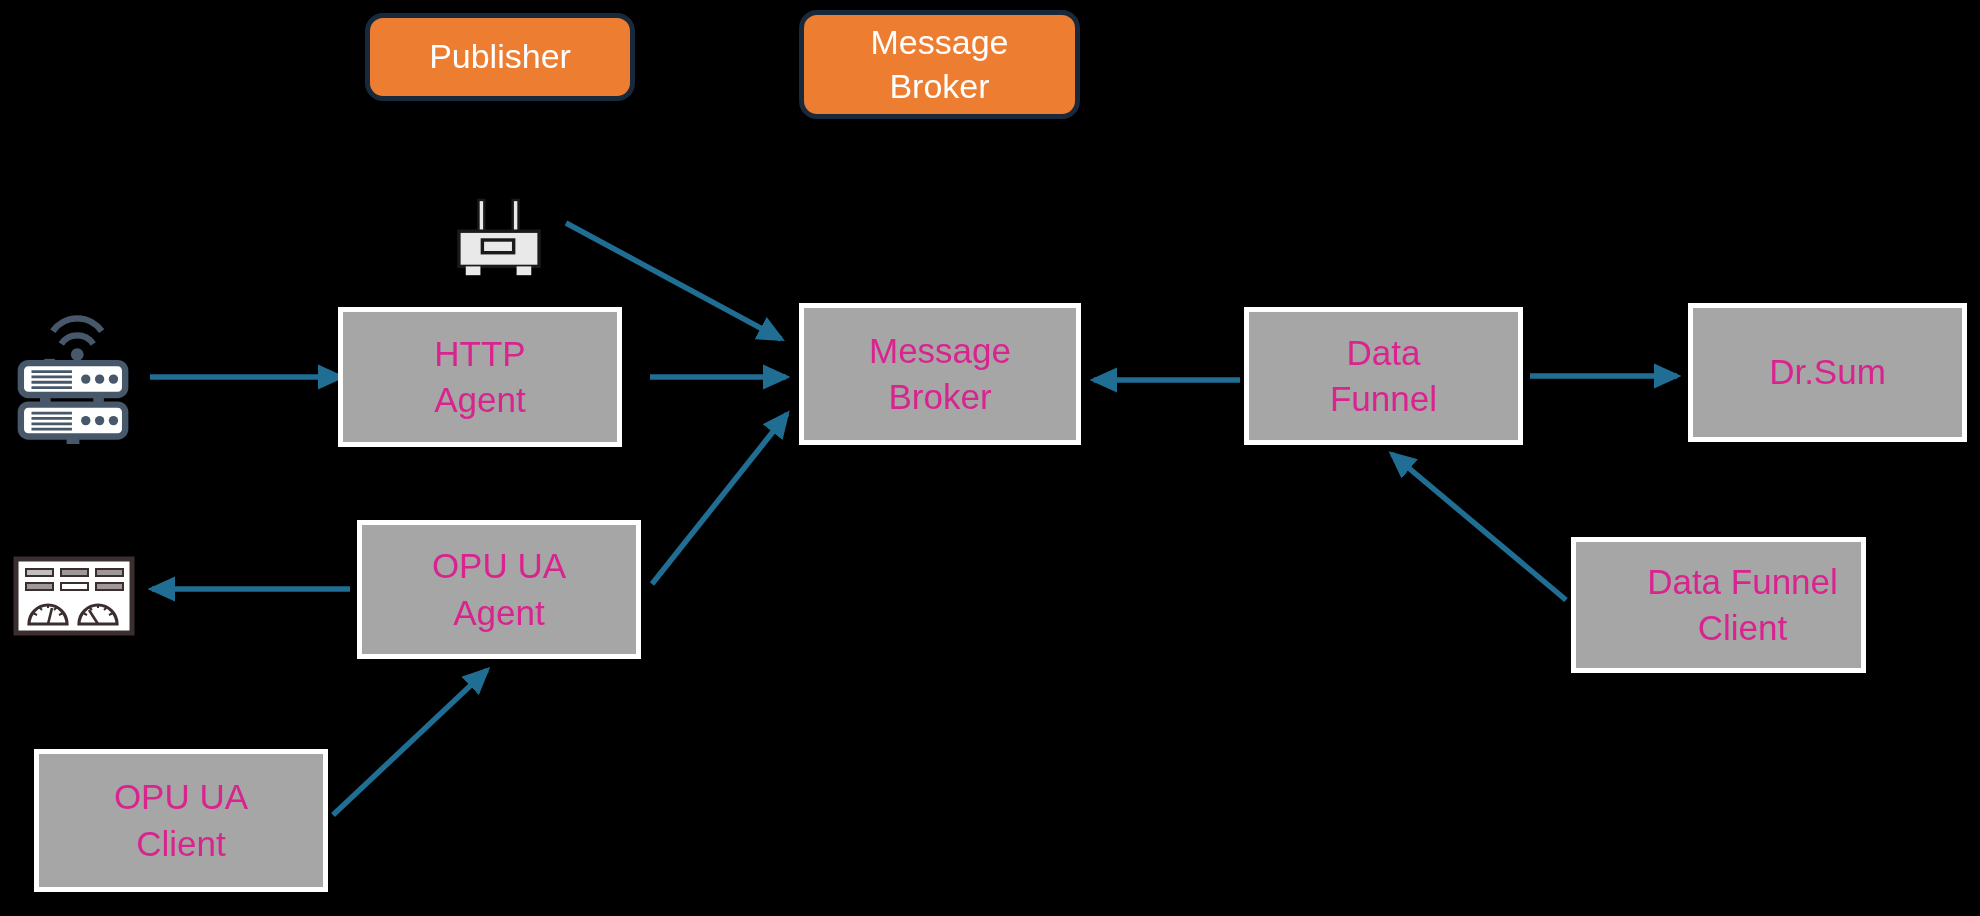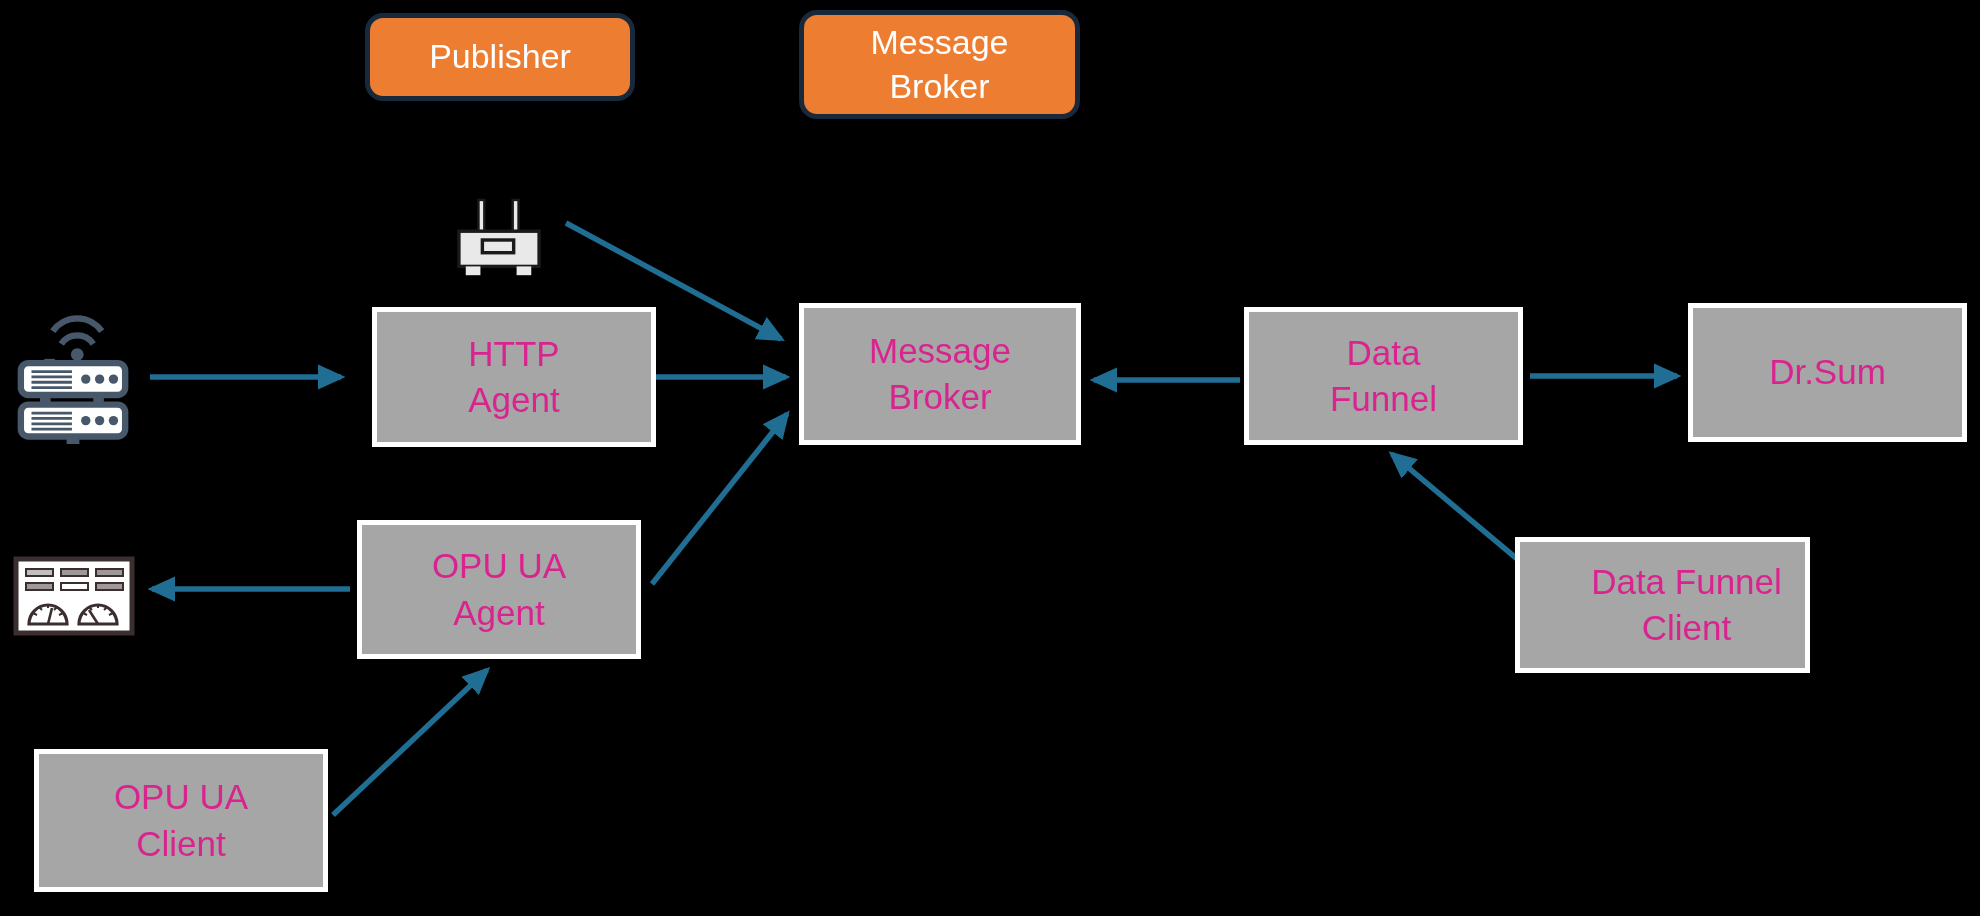--- a/index.html
+++ b/index.html
@@ -45,21 +45,21 @@
   </svg>
 
   <div class="hdr" style="left:365px;top:13px;width:270px;height:88px;">
     <span>Publisher</span>
   </div>
   <div class="hdr" style="left:799px;top:10px;width:281px;height:109px;">
     <span>Message</span>
     <span>Broker</span>
   </div>
 
-  <div class="node" style="left:372px;top:307px;width:284px;height:140px;">
+  <div class="node" style="left:338px;top:307px;width:284px;height:140px;">
     <span>HTTP</span>
     <span>Agent</span>
   </div>
   <div class="node" style="left:799px;top:303px;width:282px;height:142px;">
     <span>Message</span>
     <span>Broker</span>
   </div>
   <div class="node" style="left:1244px;top:307px;width:279px;height:138px;">
     <span>Data</span>
     <span>Funnel</span>
@@ -68,21 +68,21 @@
     <span>Dr.Sum</span>
   </div>
   <div class="node" style="left:357px;top:520px;width:284px;height:139px;">
     <span>OPU UA</span>
     <span>Agent</span>
   </div>
   <div class="node" style="left:34px;top:749px;width:294px;height:143px;">
     <span>OPU UA</span>
     <span>Client</span>
   </div>
-  <div class="node" style="left:1515px;top:537px;width:295px;height:136px;padding-left:48px;">
+  <div class="node" style="left:1571px;top:537px;width:295px;height:136px;padding-left:48px;">
     <span>Data Funnel</span>
     <span>Client</span>
   </div>
 
   <svg class="icon" style="left:14px;top:312px;" width="118" height="132" viewBox="0 0 110 124">
     <g stroke="#47586B" fill="none">
       <path d="M44 30 A18 18 0 0 1 74 30" stroke-width="6"></path>
       <path d="M36 18 A28 28 0 0 1 82 18" stroke-width="6"></path>
       <circle cx="59" cy="40" r="6" fill="#47586B" stroke="none"></circle>
     </g>

